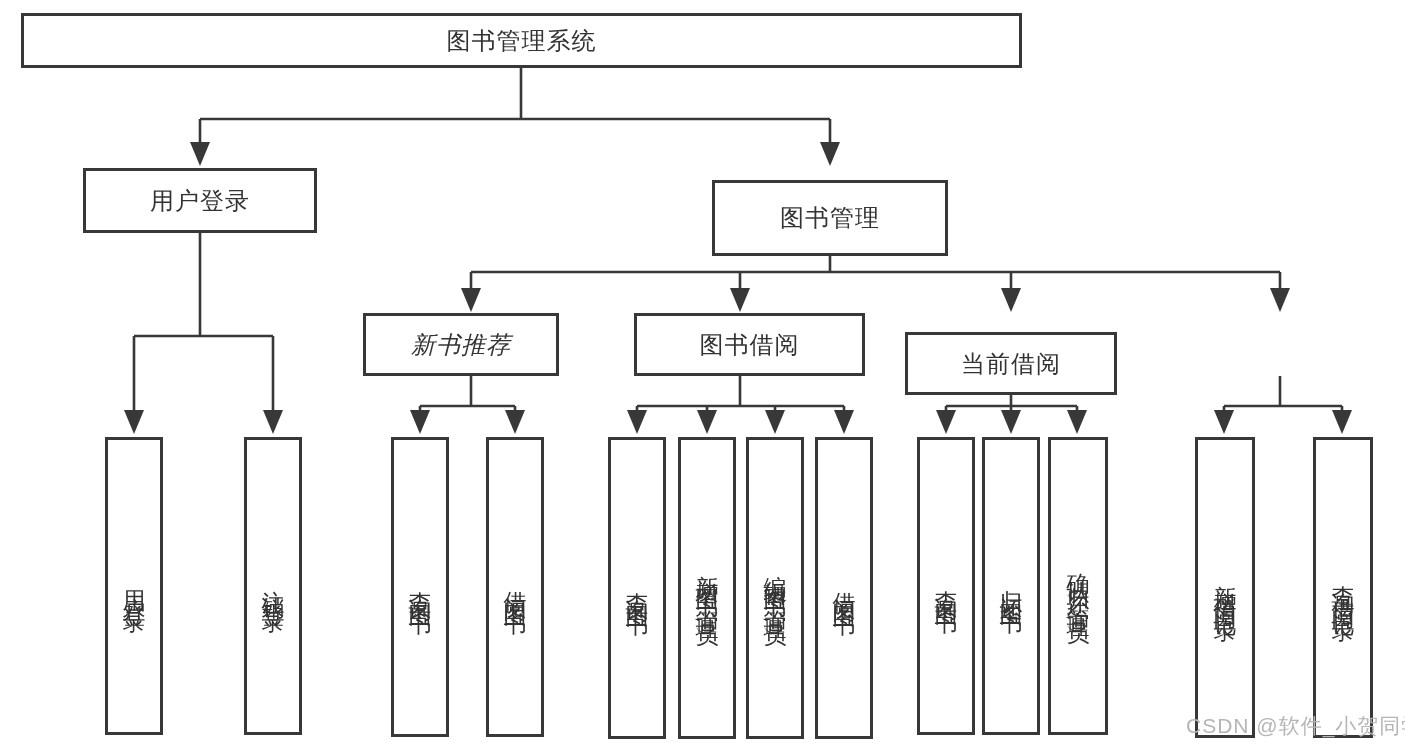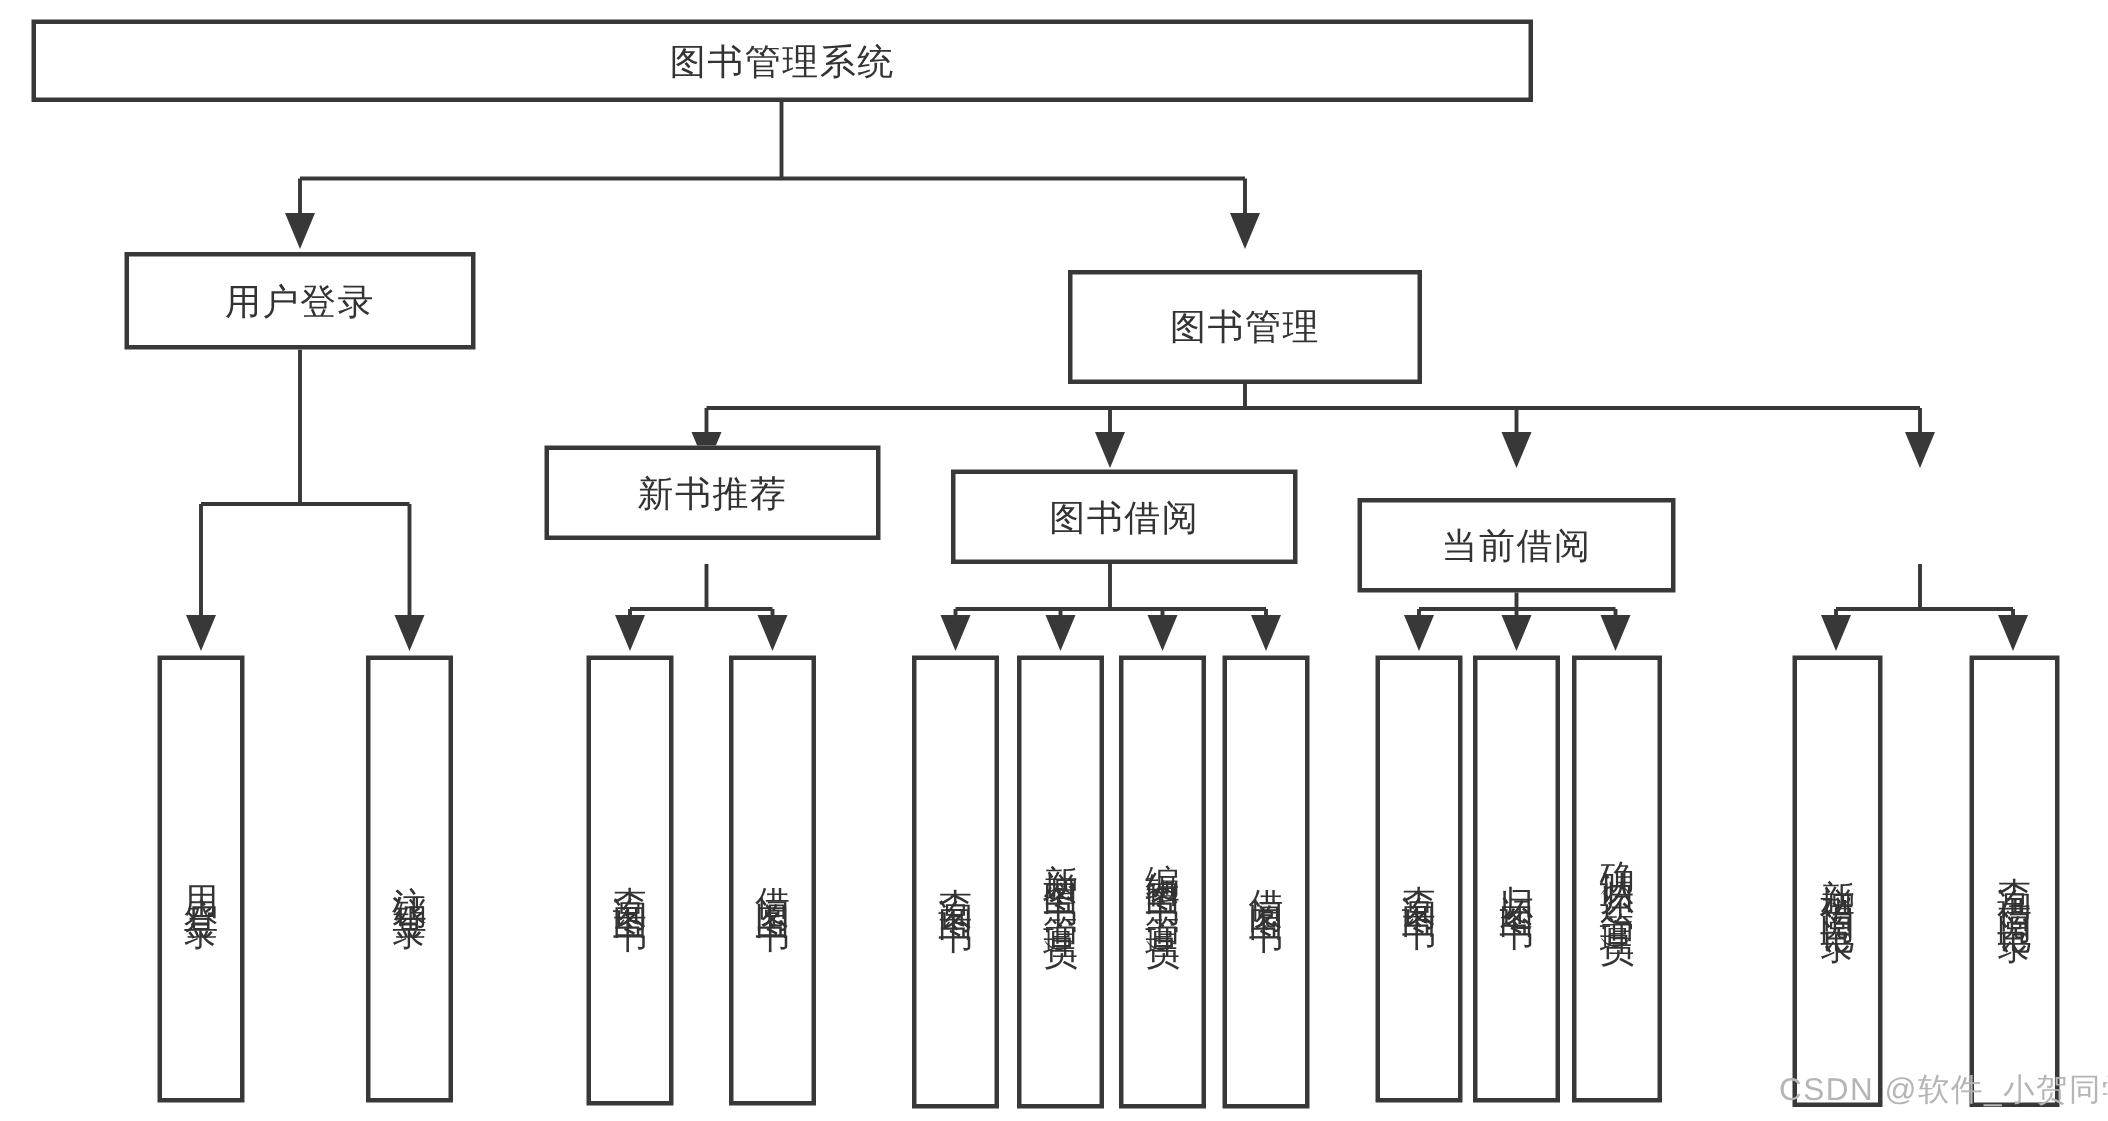--- a/index.html
+++ b/index.html
@@ -88,21 +88,21 @@
     <span>图书管理系统</span>
   </div>
 
   <div class="node hnode" style="left:83px;top:168px;width:234px;height:65px;">
     <span>用户登录</span>
   </div>
   <div class="node hnode" style="left:712px;top:168px;width:236px;height:76px;margin-top:12px;">
     <span>图书管理</span>
   </div>
 
-  <div class="node hnode" style="left:363px;top:297px;width:224px;height:63px;">
+  <div class="node hnode" style="left:363px;top:313px;width:196px;height:63px;font-style:italic;">
     <span>新书推荐</span>
   </div>
   <div class="node hnode" style="left:634px;top:313px;width:231px;height:63px;">
     <span>图书借阅</span>
   </div>
   <div class="node hnode" style="left:905px;top:313px;width:212px;height:63px;margin-top:19px;">
     <span>当前借阅</span>
   </div>
 
   <div class="node vnode" style="left:105px;top:437px;width:58px;height:298px;">

